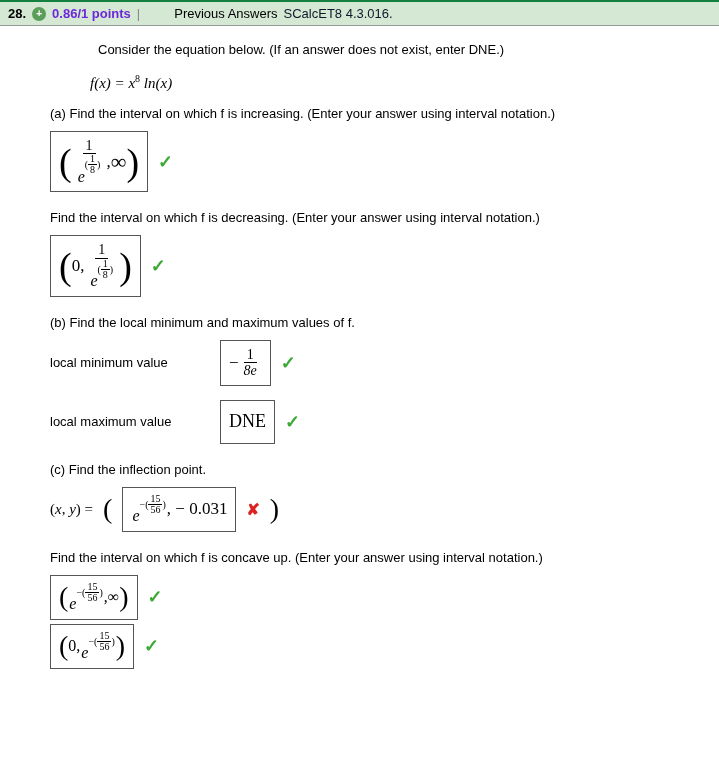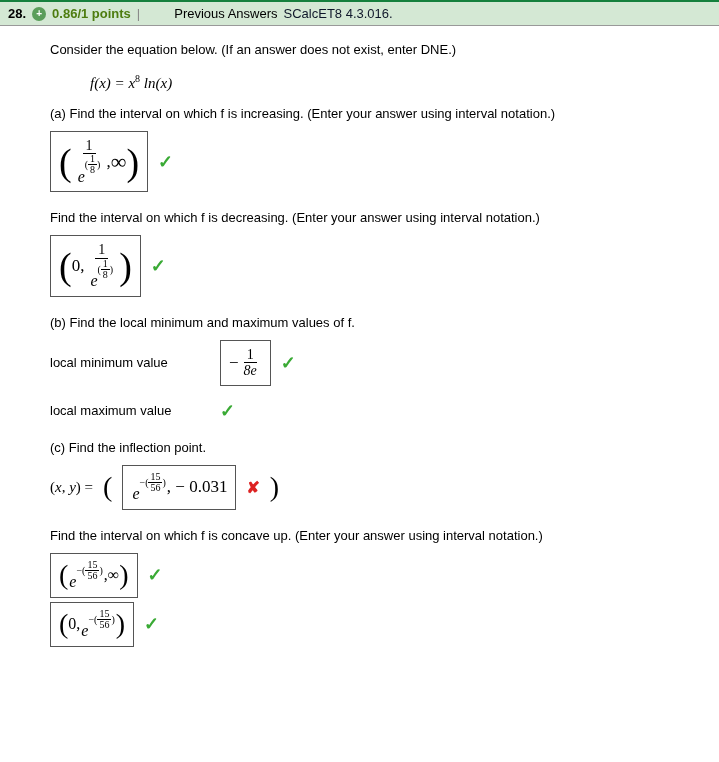--- a/index.html
+++ b/index.html
@@ -28,39 +28,40 @@
     border-radius: 50%;
     background: #5a9e5a;
     color: #fff;
     display: inline-flex;
     align-items: center;
     justify-content: center;
     font-size: 10px;
     font-weight: bold;
   }
   .points {
-    color: #4d7c0f;
+    color: #6d28d9;
     font-weight: bold;
   }
   .sep {
     color: #888;
   }
   .prev-link {
     color: #000000;
     cursor: pointer;
     margin-left: 28px;
   }
   .bookref {
     color: #0f172a;
   }
   .content {
     padding: 16px 30px 16px 50px;
   }
   .prompt {
     margin-bottom: 8px;
+    margin-left: 48px;
   }
   .func {
     margin: 16px 0 14px 40px;
     font-style: italic;
     font-family: "Times New Roman", serif;
     font-size: 15px;
   }
   .part {
     margin: 8px 0 10px 0;
   }
@@ -234,20 +235,21 @@
       <span class="frac">
         <span class="num">1</span>
         <span class="den" style="font-style:italic;">8e</span>
       </span>
     </div>
     <span class="check">✓</span>
   </div>
 
   <div class="answer-row" style="margin-top:14px;">
     <span class="label-inline">local maximum value</span>
+    <div class="answer-box dne">DNE</div>
     <span class="check">✓</span>
   </div>
 
   <div class="subprompt">(c) Find the inflection point.</div>
 
   <div class="answer-row">
     <span style="font-family:'Times New Roman',serif;font-size:15px;">
       (<span class="fxitalic">x</span>, <span class="fxitalic">y</span>) = 
     </span>
     <span class="med-paren" style="font-family:'Times New Roman',serif;">(</span>

